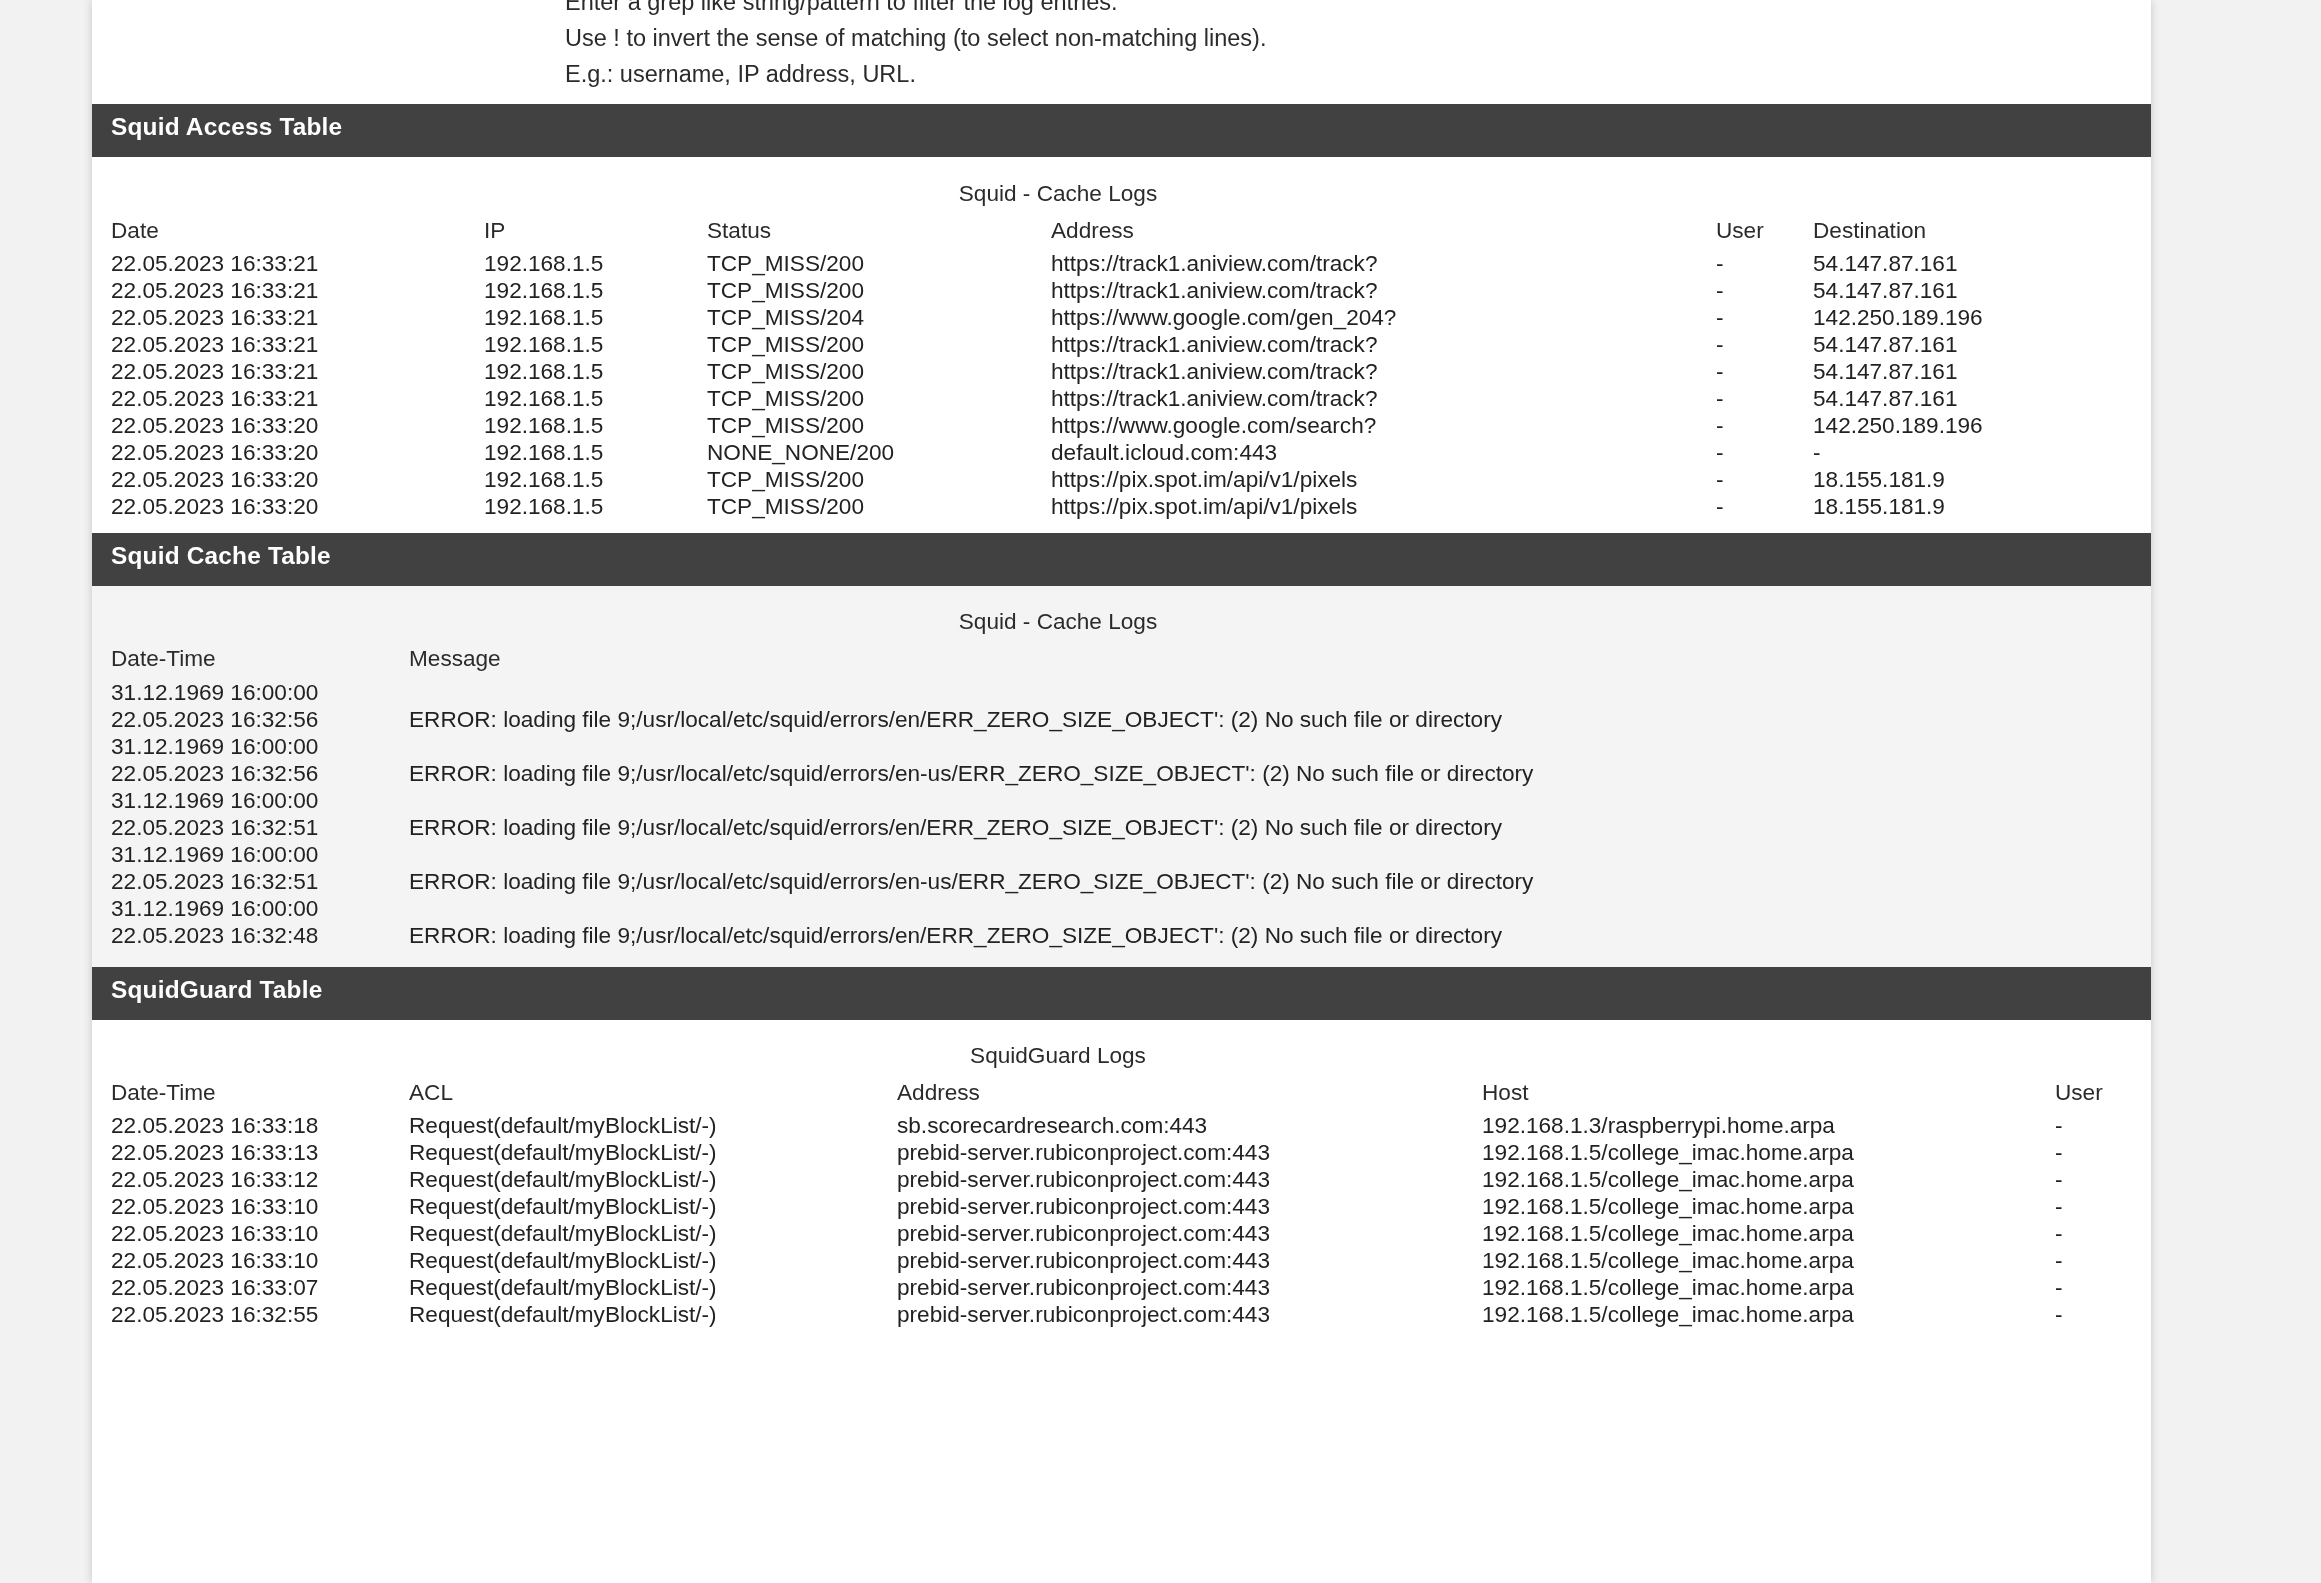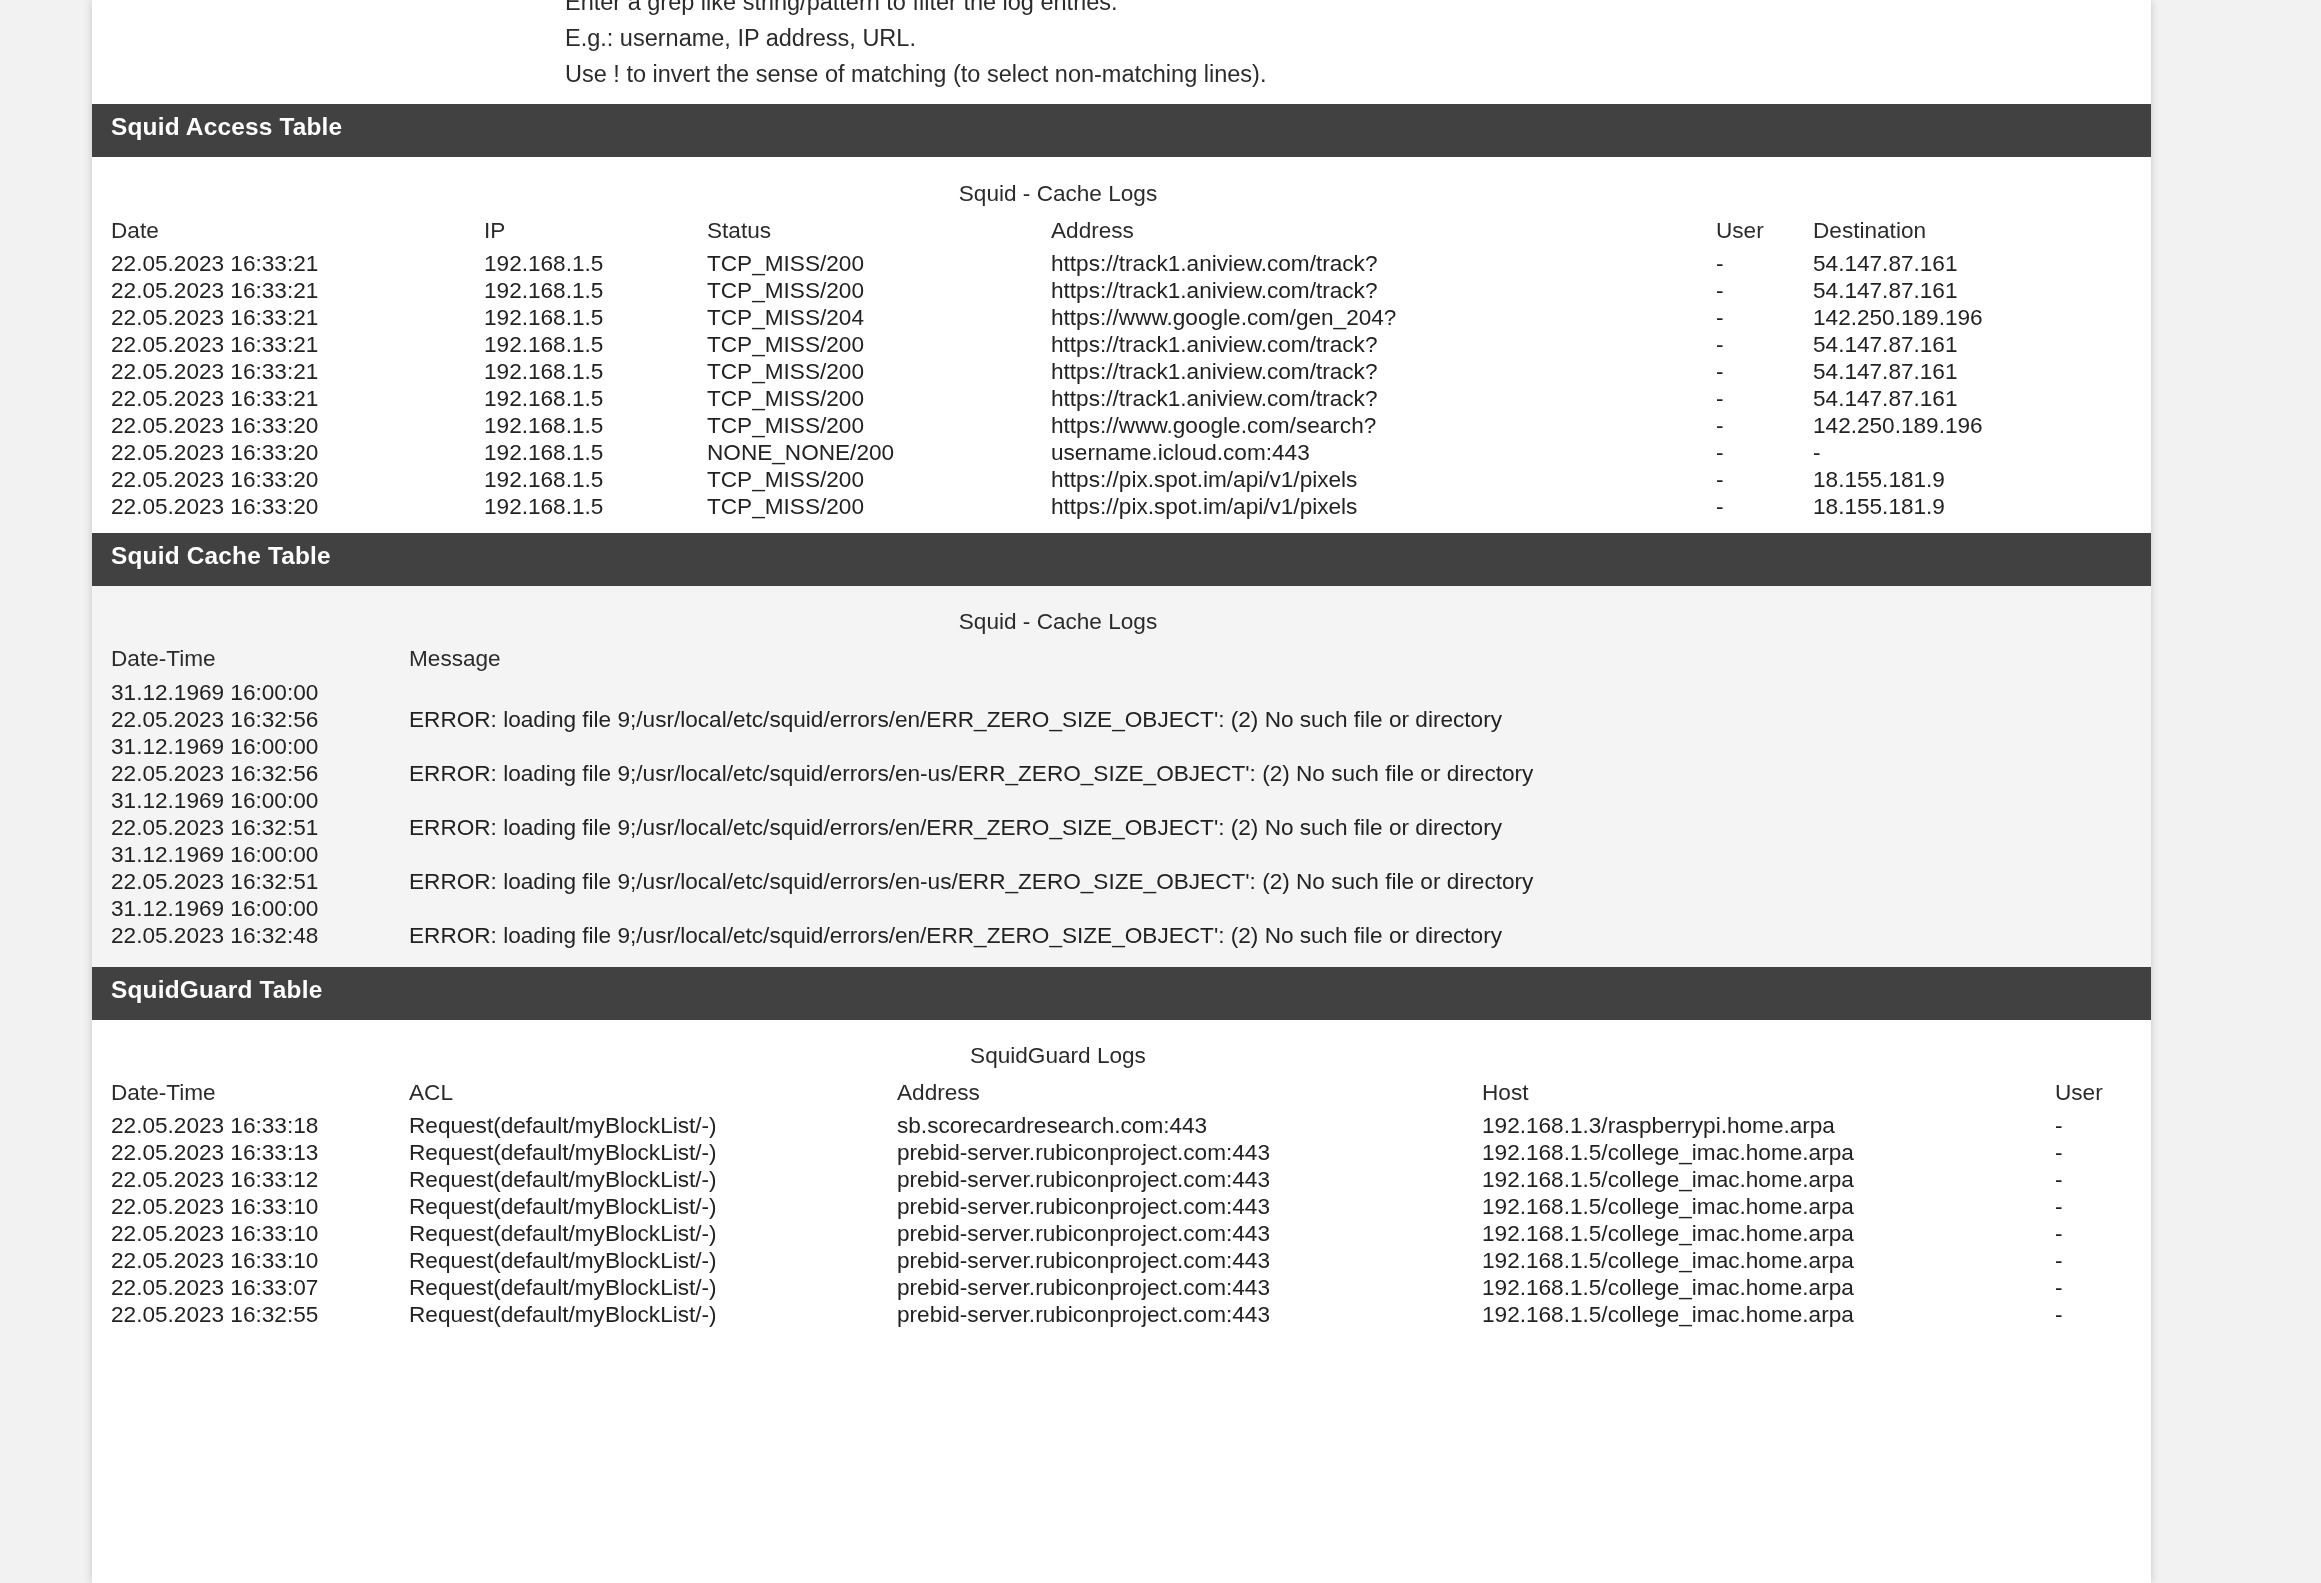--- a/index.html
+++ b/index.html
@@ -117,22 +117,22 @@
   .pad-bottom-md { height: 18px; }
 </style>
 </head>
 <body>
 
 <div id="screen">
   <div class="panel">
 
     <div class="intro">
       <div class="intro-line clipped">Enter a grep like string/pattern to filter the log entries.</div>
+      <div class="intro-line">Use ! to invert the sense of matching (to select non-matching lines).</div>
       <div class="intro-line">E.g.: username, IP address, URL.</div>
-      <div class="intro-line">Use ! to invert the sense of matching (to select non-matching lines).</div>
     </div>
 
     <div class="section-bar">Squid Access Table</div>
     <div class="section-body">
       <div class="caption">Squid - Cache Logs</div>
       <table class="logtable access">
         <colgroup>
           <col class="c-date">
             <col class="c-ip">
             <col class="c-stat">
@@ -204,21 +204,21 @@
             <td>192.168.1.5</td>
             <td>TCP_MISS/200</td>
             <td>https://www.google.com/search?</td>
             <td>-</td>
             <td>142.250.189.196</td>
           </tr>
           <tr>
             <td>22.05.2023 16:33:20</td>
             <td>192.168.1.5</td>
             <td>NONE_NONE/200</td>
-            <td>username.icloud.com:443</td>
+            <td>default.icloud.com:443</td>
             <td>-</td>
             <td>-</td>
           </tr>
           <tr>
             <td>22.05.2023 16:33:20</td>
             <td>192.168.1.5</td>
             <td>TCP_MISS/200</td>
             <td>https://pix.spot.im/api/v1/pixels</td>
             <td>-</td>
             <td>18.155.181.9</td>

